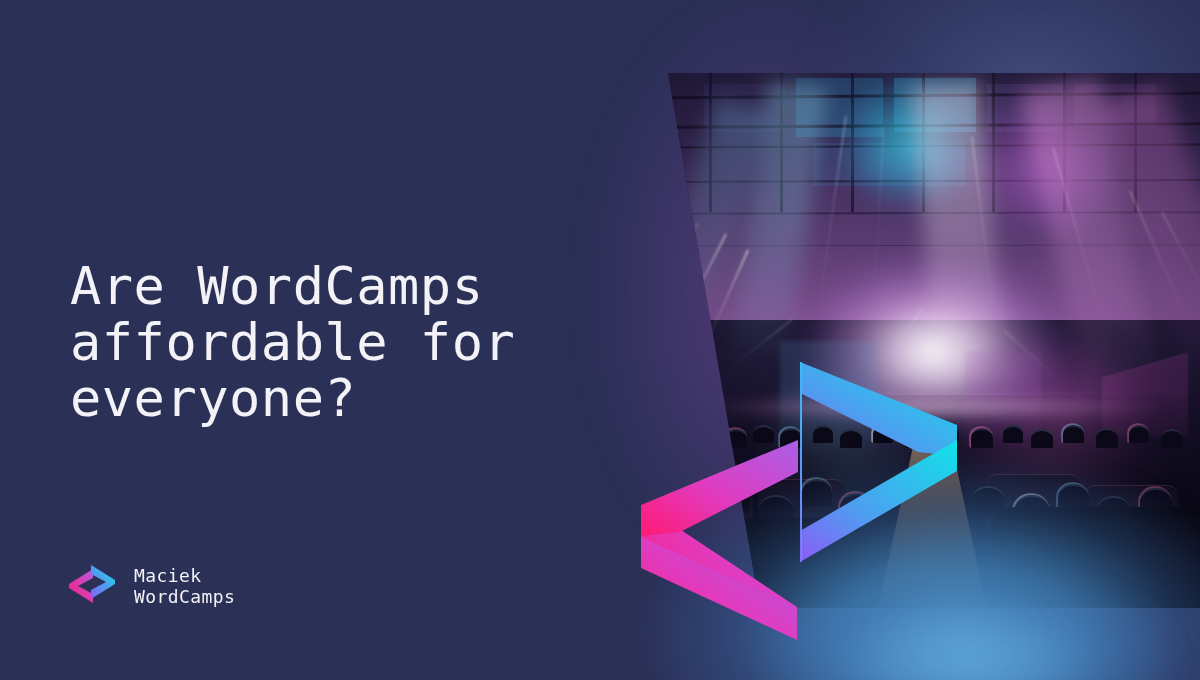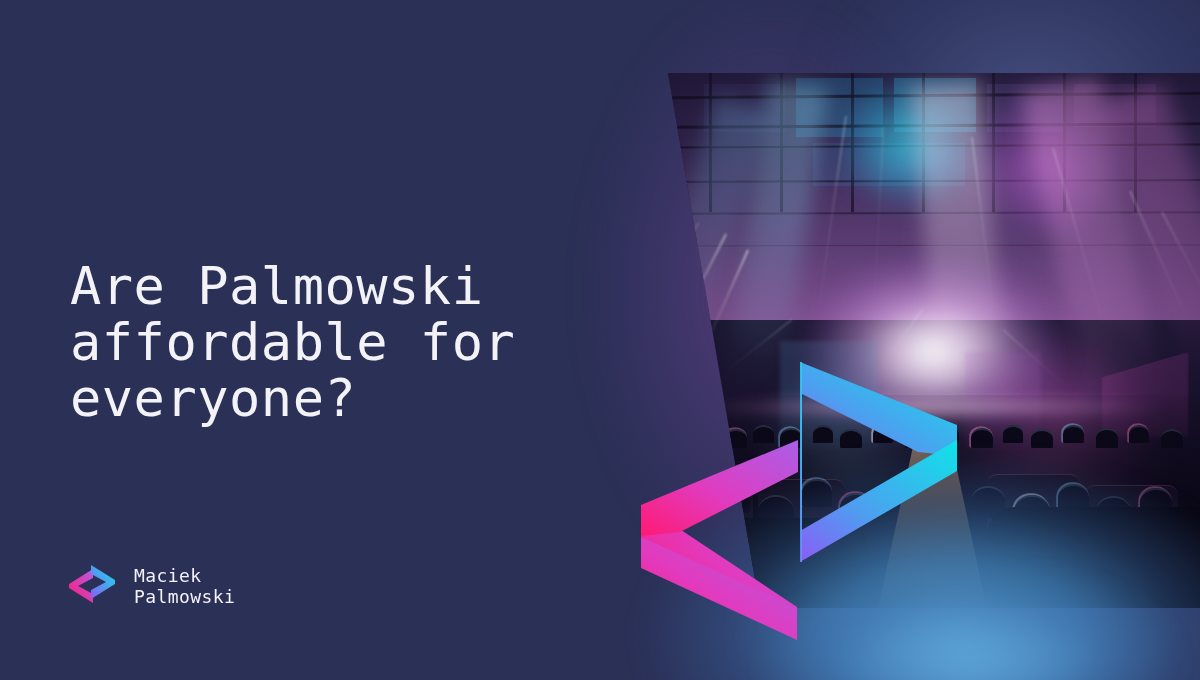--- a/index.html
+++ b/index.html
@@ -317,36 +317,36 @@
 
     <polygon fill="url(#gLeft)" points="798,443 798,447 681,530 797,607 797,640 641,537 641,533"></polygon>
     <polygon fill="url(#gLeft)" points="798,440 798,472 680,532 641,536 641,505"></polygon>
     <polygon fill="url(#gLeft)" points="641,537 641,568 797,640 797,608"></polygon>
 
     <polygon fill="url(#gRight)" points="800,362 800,393 918,452 957,456 957,425"></polygon>
     <polygon fill="url(#gRight)" points="957,440 957,471 800,562 800,531"></polygon>
     <polygon fill="url(#gRight)" points="800,362 800,562 802,562 802,362"></polygon>
   </svg>
 
-  <div class="title">Are Palmowski
+  <div class="title">Are WordCamps
 affordable for
 everyone?</div>
 
   <div class="footer-logo">
     <svg width="48" height="52" viewBox="0 0 48 52">
       <defs>
         <linearGradient id="fL" x1="0" y1="1" x2="1" y2="0">
           <stop offset="0%" stop-color="#ff1a73"></stop>
           <stop offset="100%" stop-color="#b45ce6"></stop>
         </linearGradient>
         <linearGradient id="fR" x1="0" y1="1" x2="1" y2="0">
           <stop offset="0%" stop-color="#8b5cf6"></stop>
           <stop offset="100%" stop-color="#0fe3e8"></stop>
         </linearGradient>
       </defs>
       <polygon fill="url(#fL)" points="25,9 25,18 10,26 25,34 25,43 1,28 1,24"></polygon>
       <polygon fill="url(#fR)" points="23,5 23,14 38,22 23,30 23,39 47,24 47,20"></polygon>
     </svg>
     <div class="footer-name">Maciek
-Palmowski</div>
+WordCamps</div>
   </div>
 
 </div>
 
 </body></html>

